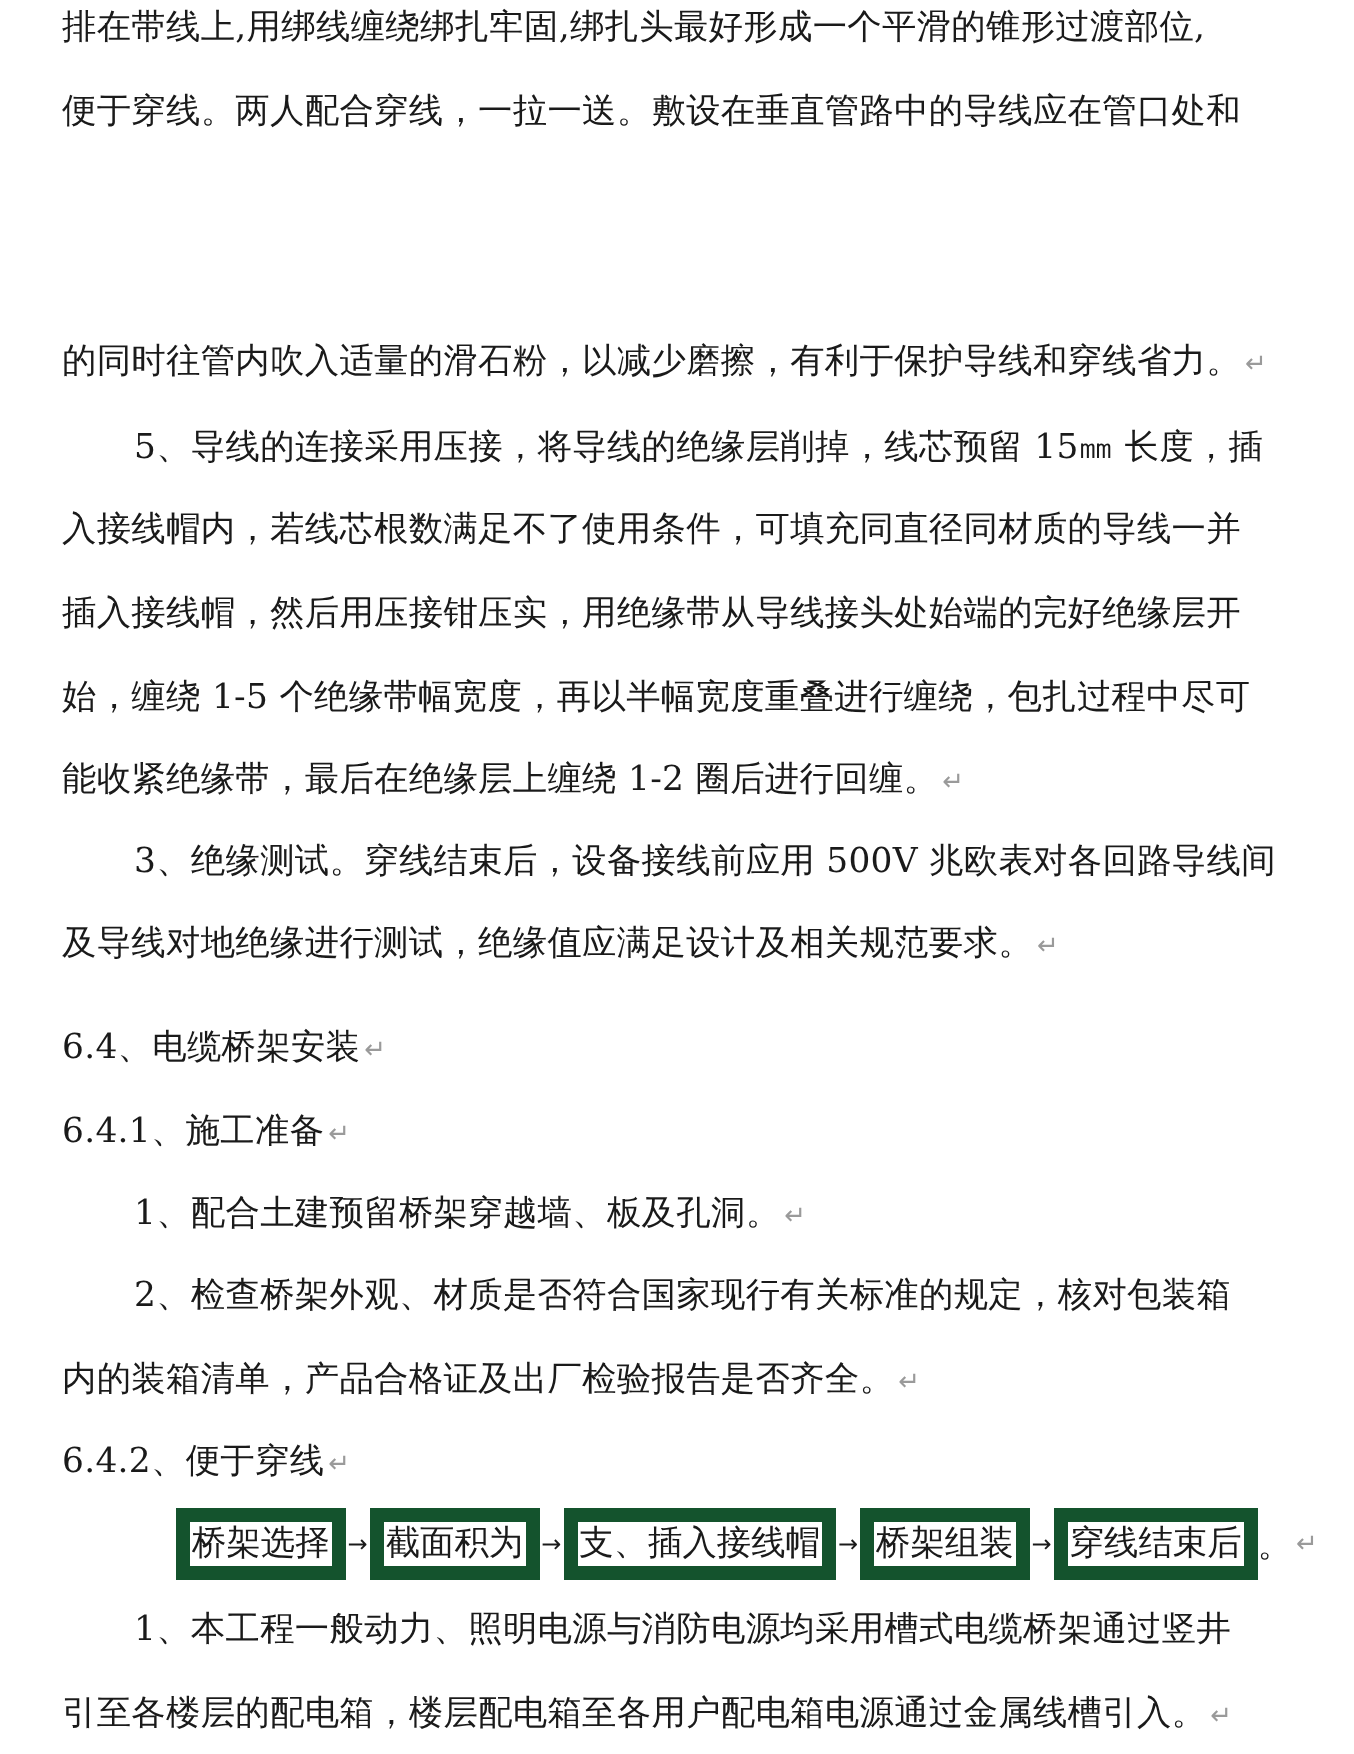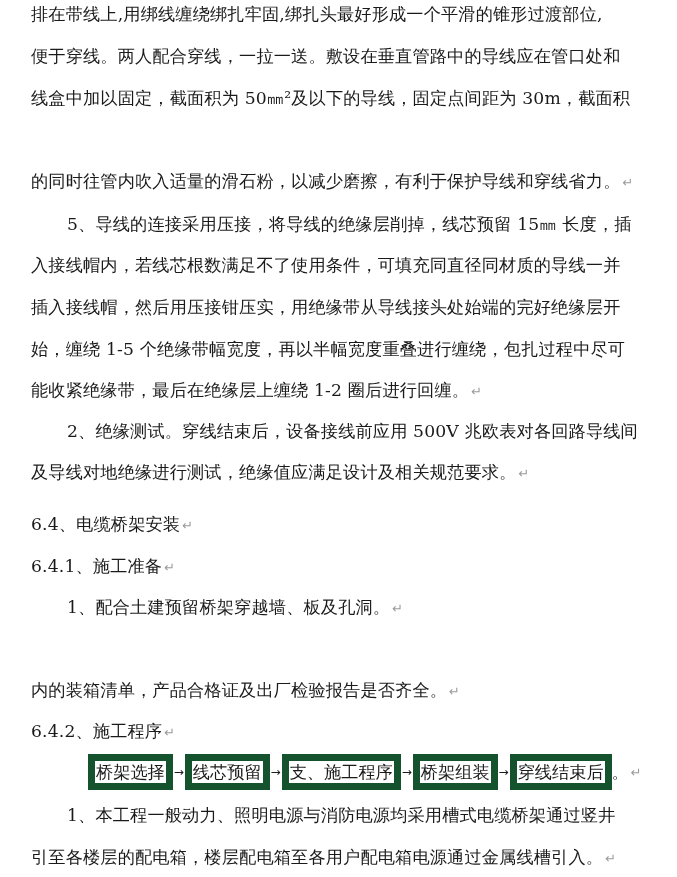--- a/index.html
+++ b/index.html
@@ -22,46 +22,46 @@
   }
   .box { border: 7px solid #14532d; padding: 0 1px; line-height: 22px; height: 22px; }
   .arrow { font-size: 12px; margin: 0 1px; font-family: "DejaVu Sans", sans-serif; }
 </style>
 </head>
 <body>
 
 <div class="page">
   <div class="line" style="top:44px"><span>便于穿线。两人配合穿线，一拉一送。敷设在垂直管路中的导线应在管口处和</span></div>
   <div class="line" style="top:2px"><span>排在带线上,用绑线缠绕绑扎牢固,绑扎头最好形成一个平滑的锥形过渡部位,</span></div>
-  <div class="line" style="top:86px"><span>线盒中加以固定，截面积为 50㎜²及以下的导线，固定点间距为 30m，截面积</span></div>
   <div class="line" style="top:169px"><span>的同时往管内吹入适量的滑石粉，以减少磨擦，有利于保护导线和穿线省力。</span><span class="mark">↵</span></div>
 
   <div class="line indent" style="top:212px"><span>5、导线的连接采用压接，将导线的绝缘层削掉，线芯预留 15㎜ 长度，插</span></div>
   <div class="line" style="top:295px"><span>插入接线帽，然后用压接钳压实，用绝缘带从导线接头处始端的完好绝缘层开</span></div>
   <div class="line" style="top:253px"><span>入接线帽内，若线芯根数满足不了使用条件，可填充同直径同材质的导线一并</span></div>
   <div class="line" style="top:337px"><span>始，缠绕 1-5 个绝缘带幅宽度，再以半幅宽度重叠进行缠绕，包扎过程中尽可</span></div>
   <div class="line" style="top:378px"><span>能收紧绝缘带，最后在绝缘层上缠绕 1-2 圈后进行回缠。</span><span class="mark">↵</span></div>
 
-  <div class="line indent" style="top:419px"><span>2、绝缘测试。穿线结束后，设备接线前应用 500V 兆欧表对各回路导线间</span></div>
+  <div class="line indent" style="top:419px"><span>3、绝缘测试。穿线结束后，设备接线前应用 500V 兆欧表对各回路导线间</span></div>
   <div class="line" style="top:460px"><span>及导线对地绝缘进行测试，绝缘值应满足设计及相关规范要求。</span><span class="mark">↵</span></div>
 
   <div class="line" style="top:512px"><span>6.4、电缆桥架安装</span><span class="mark">↵</span></div>
   <div class="line" style="top:554px"><span>6.4.1、施工准备</span><span class="mark">↵</span></div>
 
   <div class="line indent" style="top:595px"><span>1、配合土建预留桥架穿越墙、板及孔洞。</span><span class="mark">↵</span></div>
+  <div class="line indent" style="top:636px"><span>2、检查桥架外观、材质是否符合国家现行有关标准的规定，核对包装箱</span></div>
   <div class="line" style="top:678px"><span>内的装箱清单，产品合格证及出厂检验报告是否齐全。</span><span class="mark">↵</span></div>
 
-  <div class="line" style="top:719px"><span>6.4.2、施工程序</span><span class="mark">↵</span></div>
+  <div class="line" style="top:719px"><span>6.4.2、便于穿线</span><span class="mark">↵</span></div>
 
   <div class="flow">
     <span class="box">桥架选择</span>
     <span class="arrow">→</span>
-    <span class="box">线芯预留</span>
+    <span class="box">截面积为</span>
     <span class="arrow">→</span>
-    <span class="box">支、施工程序</span>
+    <span class="box">支、插入接线帽</span>
     <span class="arrow">→</span>
     <span class="box">桥架组装</span>
     <span class="arrow">→</span>
     <span class="box">穿线结束后</span>
     <span>。</span>
     <span class="mark">↵</span>
   </div>
 
   <div class="line indent" style="top:803px"><span>1、本工程一般动力、照明电源与消防电源均采用槽式电缆桥架通过竖井</span></div>
   <div class="line" style="top:845px"><span>引至各楼层的配电箱，楼层配电箱至各用户配电箱电源通过金属线槽引入。</span><span class="mark">↵</span></div>

